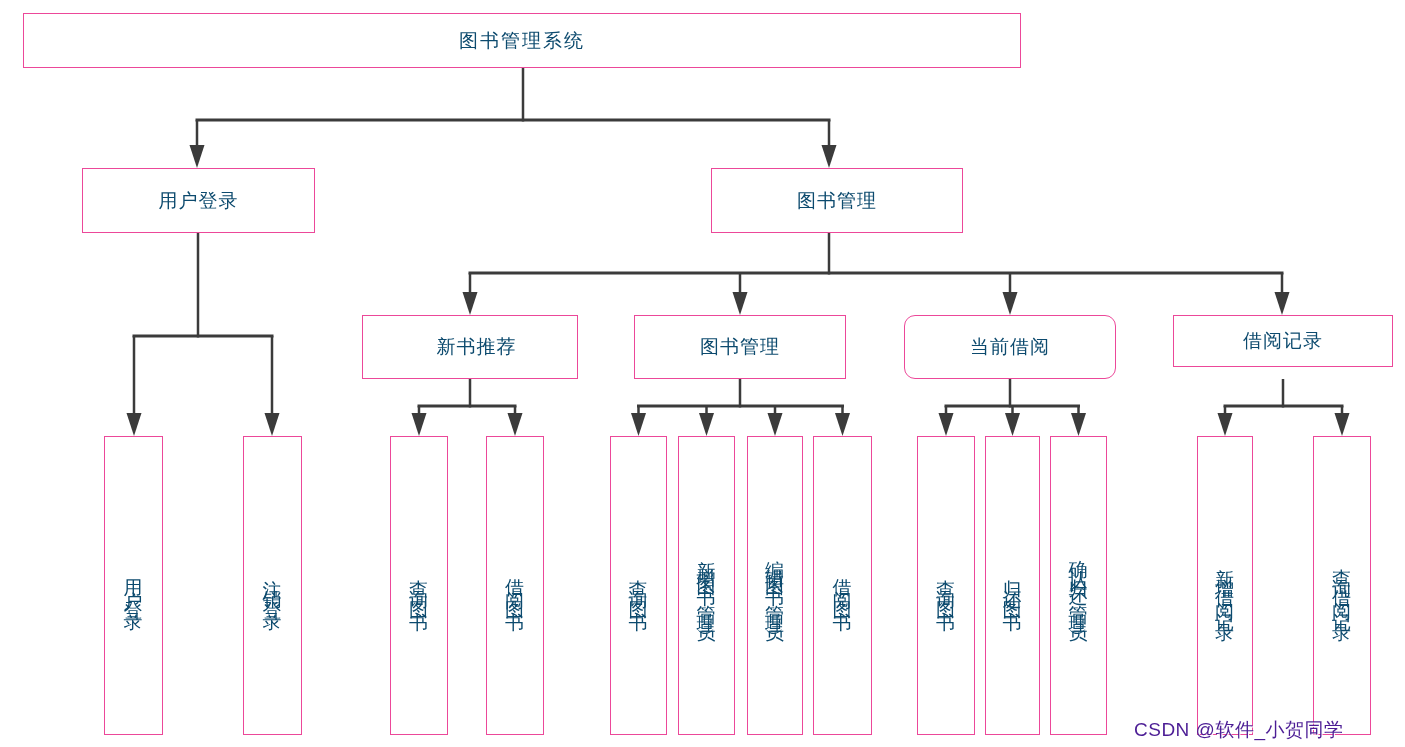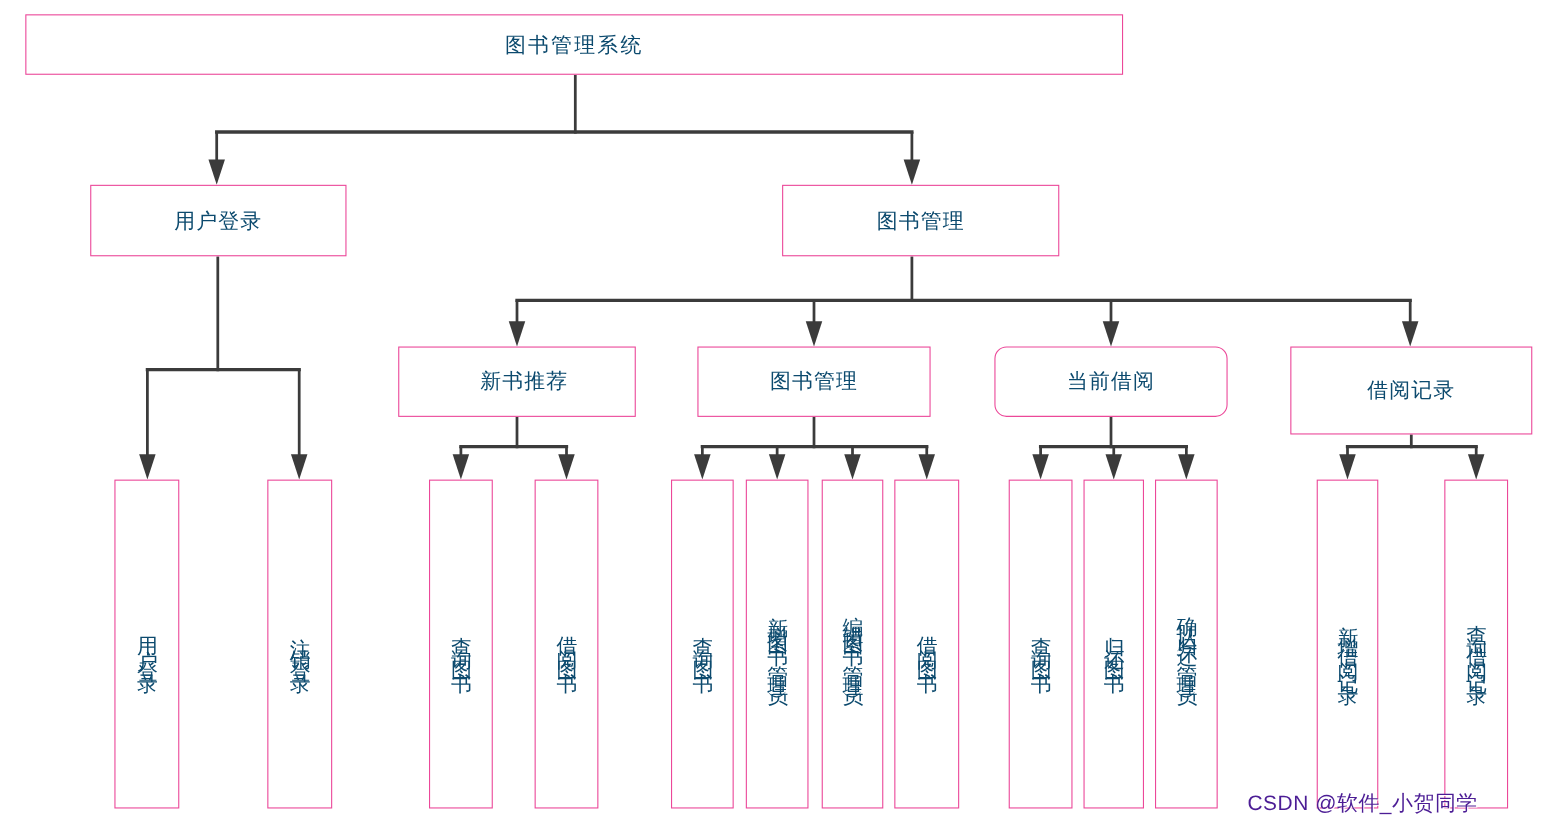--- a/index.html
+++ b/index.html
@@ -131,21 +131,21 @@
   </svg>
 
   <div class="node root" style="left:23px; top:13px; width:998px; height:55px;">图书管理系统</div>
 
   <div class="node" style="left:82px; top:168px; width:233px; height:65px;">用户登录</div>
   <div class="node" style="left:711px; top:168px; width:252px; height:65px;">图书管理</div>
 
   <div class="node" style="left:362px; top:315px; width:216px; height:64px;padding-left:13px;">新书推荐</div>
   <div class="node" style="left:634px; top:315px; width:212px; height:64px;">图书管理</div>
   <div class="node" style="left:904px; top:315px; width:212px; height:64px;border-radius:11px;">当前借阅</div>
-  <div class="node" style="left:1173px; top:315px; width:220px; height:80px;">借阅记录</div>
+  <div class="node" style="left:1173px; top:315px; width:220px; height:52px;">借阅记录</div>
 
   <div class="node leaf" style="left:104px; top:436px; width:59px; height:299px;">用户登录</div>
   <div class="node leaf" style="left:243px; top:436px; width:59px; height:299px;">注销登录</div>
 
   <div class="node leaf" style="left:390px; top:436px; width:58px; height:299px;">查询图书</div>
   <div class="node leaf" style="left:486px; top:436px; width:58px; height:299px;">借阅图书</div>
 
   <div class="node leaf" style="left:610px; top:436px; width:57px; height:299px;">查询图书</div>
   <div class="node leaf tight" style="left:678px; top:436px; width:57px; height:299px;">新增图书（管理员）</div>
   <div class="node leaf tight" style="left:747px; top:436px; width:56px; height:299px;">编辑图书（管理员）</div>

